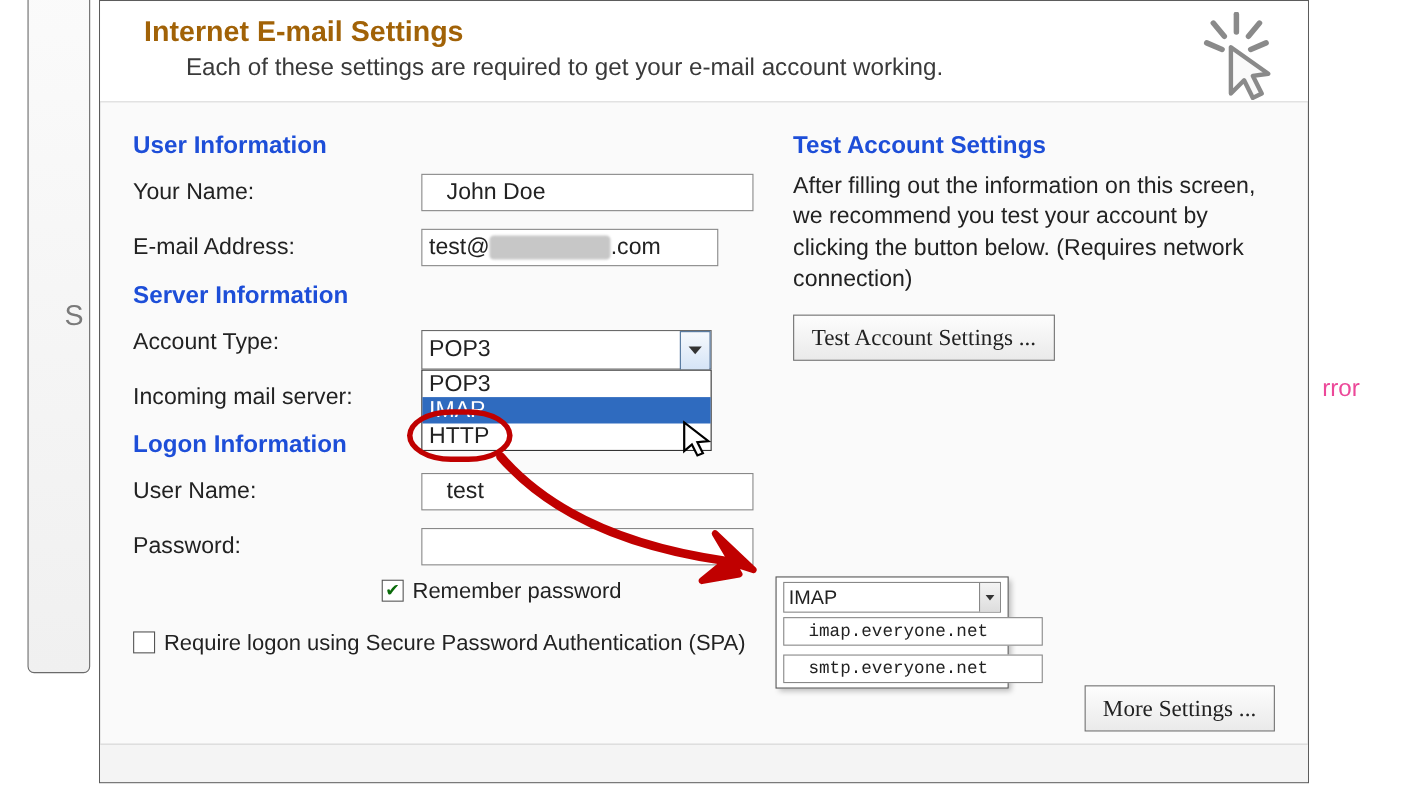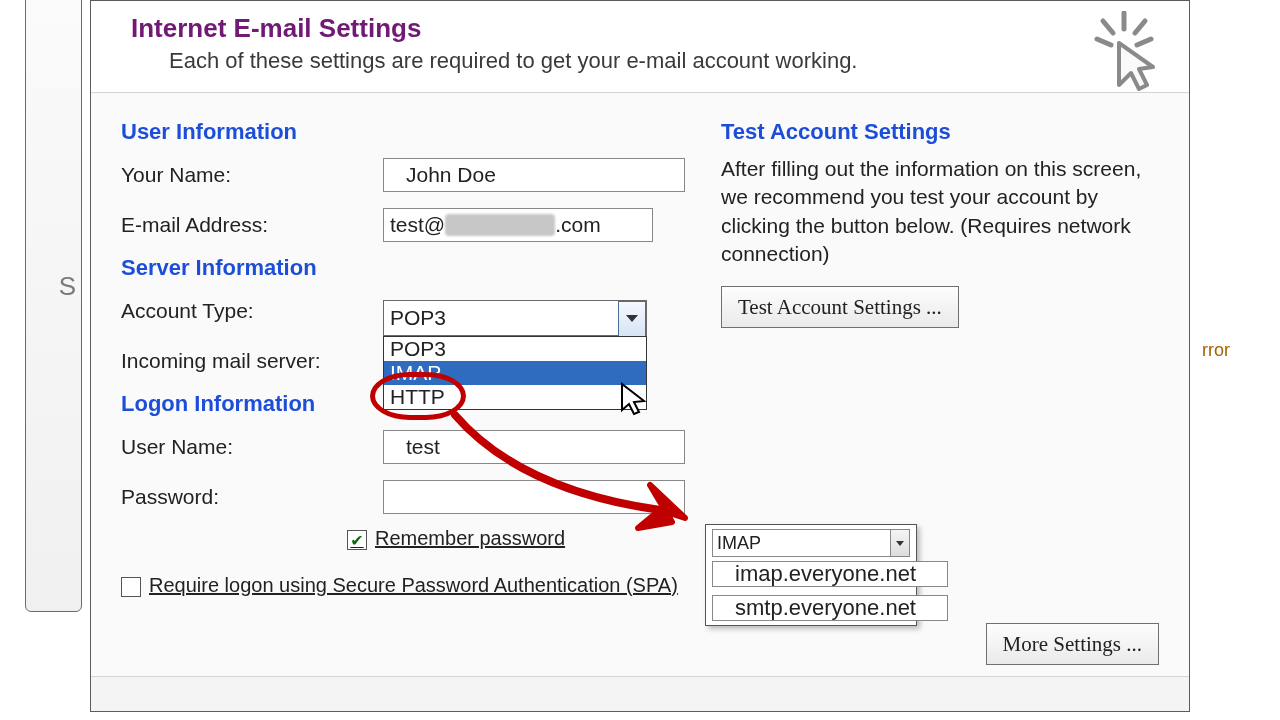--- a/index.html
+++ b/index.html
@@ -1,47 +1,47 @@
 <!DOCTYPE html>
 <html><head>
 <meta charset="utf-8">
 <style>
   html,body{margin:0;padding:0;width:1280px;height:720px;background:#fff;font-family:"Segoe UI",Tahoma,Verdana,sans-serif;font-size:20px;color:#222;overflow:hidden;}
   .outer-frame{position:absolute;left:25px;top:-30px;width:55px;height:640px;border:1px solid #6a6a6a;border-radius:6px;background:linear-gradient(#fbfbfb,#f0f0f0);z-index:1;}
   .outer-frame .shadow{position:absolute;right:5px;top:300px;color:#7a7a7a;font-size:26px;}
-  .err-frag{position:absolute;left:1202px;top:340px;font-size:18px;color:#a16207;z-index:1;}
+  .err-frag{position:absolute;left:1202px;top:340px;font-size:22px;color:#ec4899;z-index:1;}
   .dialog{position:absolute;left:90px;top:0;width:1098px;height:710px;border:1px solid #5c5c5c;background:#fafafa;z-index:5;}
   .header{padding:12px 30px 18px 40px;background:#fff;position:relative;}
-  .header h1{margin:0;font-size:26px;font-weight:bold;color:#701a75;}
+  .header h1{margin:0;font-size:26px;font-weight:bold;color:#a16207;}
   .header .sub{margin:4px 0 0 38px;font-size:22px;color:#3a3a3a;}
   .content{display:flex;padding:26px 30px 10px 30px;border-top:1px solid #d4d4d4;}
   .col-left{width:600px;}
   .col-right{flex:1;}
   .section-title{font-weight:bold;font-size:22px;color:#1d4ed8;margin:0 0 10px 0;}
   .row{display:flex;align-items:center;margin-bottom:10px;min-height:40px;}
   .row label{width:262px;font-size:21px;color:#222;}
   input[type=text],input[type=password]{width:256px;height:32px;border:1px solid #888;background:#fff;padding:0 22px;font-size:21px;color:#222;font-family:inherit;}
   .sel-box{position:relative;width:264px;height:23px;}
   .sel-display{height:34px;border:1px solid #6a6a6a;display:flex;align-items:center;padding-left:6px;background:#fff;font-size:21px;}
   .sel-btn{position:absolute;right:1px;top:1px;width:26px;height:34px;background:linear-gradient(#f6f9fd,#d5e4f6);border:1px solid #4a6f99;display:flex;align-items:center;justify-content:center;}
   .sel-btn::after{content:"";border-left:6px solid transparent;border-right:6px solid transparent;border-top:7px solid #333;}
   .sel-list{position:absolute;left:0;top:36px;width:262px;border:1px solid #333;background:#fff;z-index:20;}
   .sel-list div{padding:0 6px;font-size:21px;line-height:24px;}
   .sel-list .hi{background:#2f6bbf;color:#fff;}
-  .chk-row{display:flex;align-items:flex-end;margin-top:8px;text-decoration:underline;}
+  .chk-row{display:flex;align-items:flex-start;margin-top:8px;}
   .chk{width:18px;height:18px;border:1px solid #555;background:#fff;margin-right:8px;display:flex;align-items:center;justify-content:center;font-size:16px;color:#0a6b0a;}
   .chk.on::after{content:"✔";}
   .right-text{font-size:21px;line-height:1.35;color:#222;margin:4px 0 18px 0;}
   .btn{display:inline-flex;align-items:center;padding:6px 16px;height:28px;border:1px solid #707070;background:linear-gradient(#fdfdfd,#eaeaea);font-size:21px;color:#222;font-family:Liberation Serif, serif;}
   .footer{position:absolute;left:0;right:0;bottom:0;height:34px;border-top:1px solid #d4d4d4;background:#f4f4f4;}
   .inset{position:absolute;left:705px;top:524px;width:210px;background:#fff;border:1px solid #555;box-shadow:3px 3px 5px rgba(0,0,0,.25);z-index:30;}
   .inset .sel-mini{height:26px;border-bottom:0;display:flex;align-items:center;padding:0 4px;position:relative;font-size:18px;}
   .inset .sel-mini .mini-btn{position:absolute;right:0;top:0;width:18px;height:26px;border-left:1px solid #888;background:linear-gradient(#f4f4f4,#ddd);display:flex;align-items:center;justify-content:center;}
   .inset .sel-mini .mini-btn::after{content:"";border-left:4px solid transparent;border-right:4px solid transparent;border-top:5px solid #333;}
-  .inset input{width:190px;height:24px;font-size:22px;border:1px solid #888;margin:4px 6px;}
+  .inset input{width:190px;height:24px;font-size:16px;border:1px solid #888;margin:4px 6px;font-family:Liberation Mono, monospace;}
   .redact{display:inline-block;width:110px;height:22px;background:#c7c7c7;border-radius:4px;vertical-align:middle;filter:blur(1px);}
   
   .circle{position:absolute;width:86px;height:38px;border:5px solid #c00000;border-radius:50%/60%;z-index:40;pointer-events:none;}
   svg.arrow{position:absolute;z-index:40;pointer-events:none;}
   
   .cursor-deco{position:absolute;right:30px;top:10px;width:70px;height:80px;z-index:10;pointer-events:none;}
   .hover-cursor{position:absolute;z-index:50;pointer-events:none;font-size:24px;}
 </style>
 </head>
 <body>

